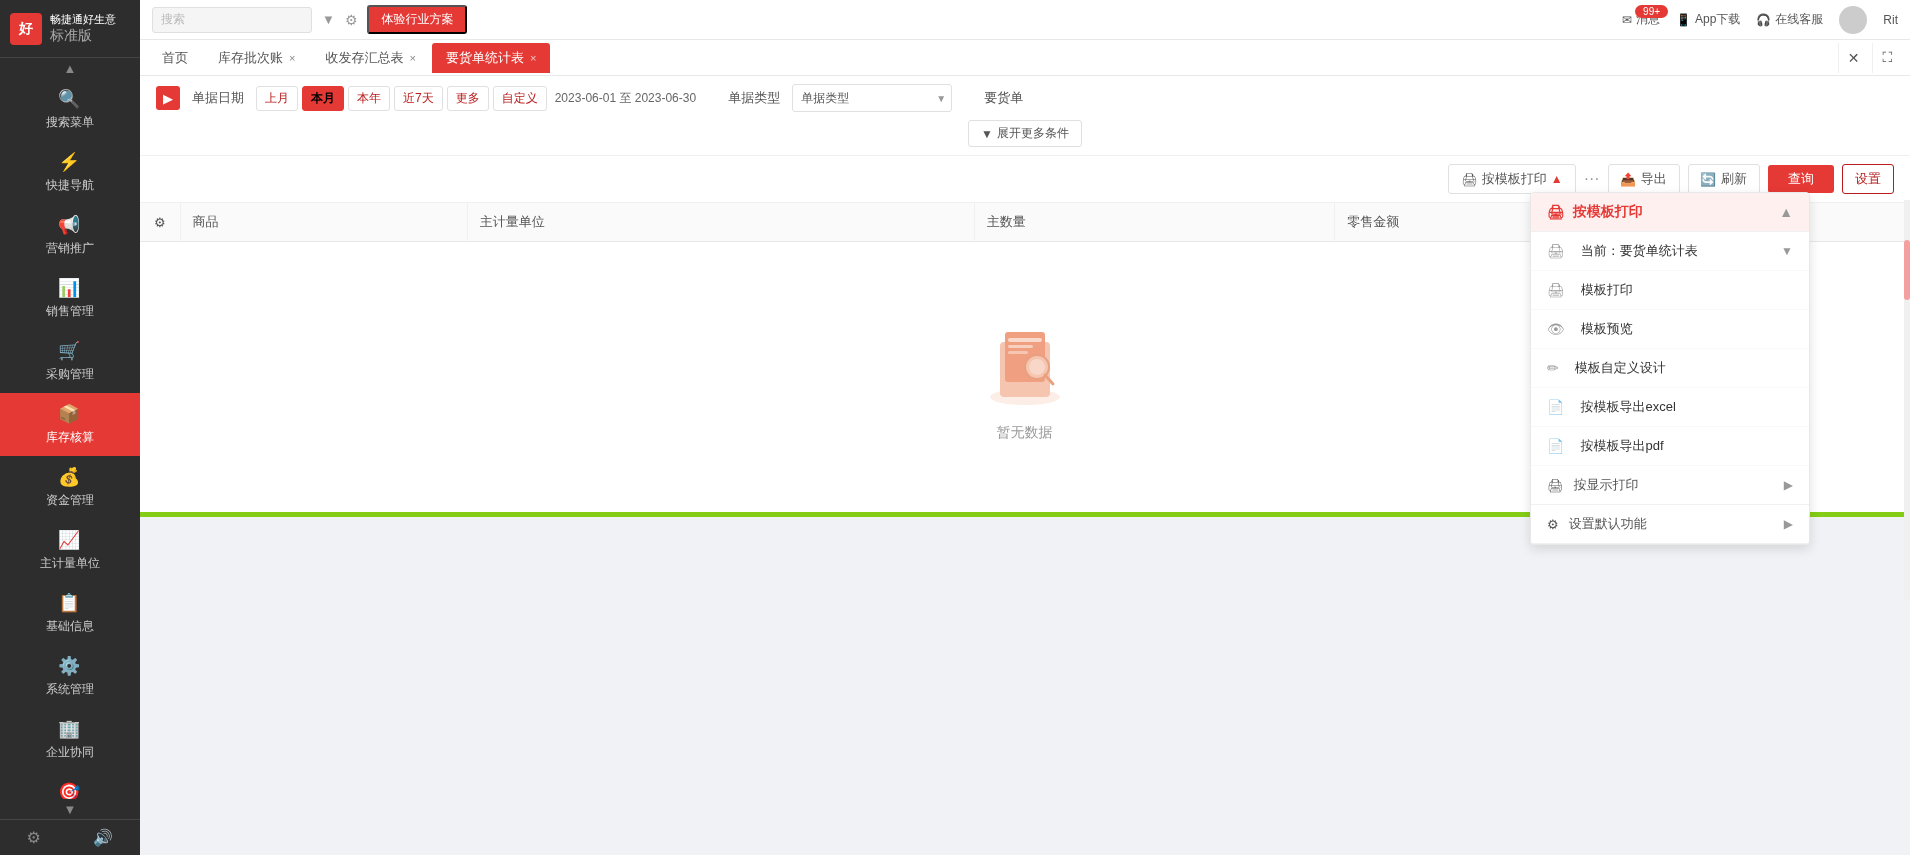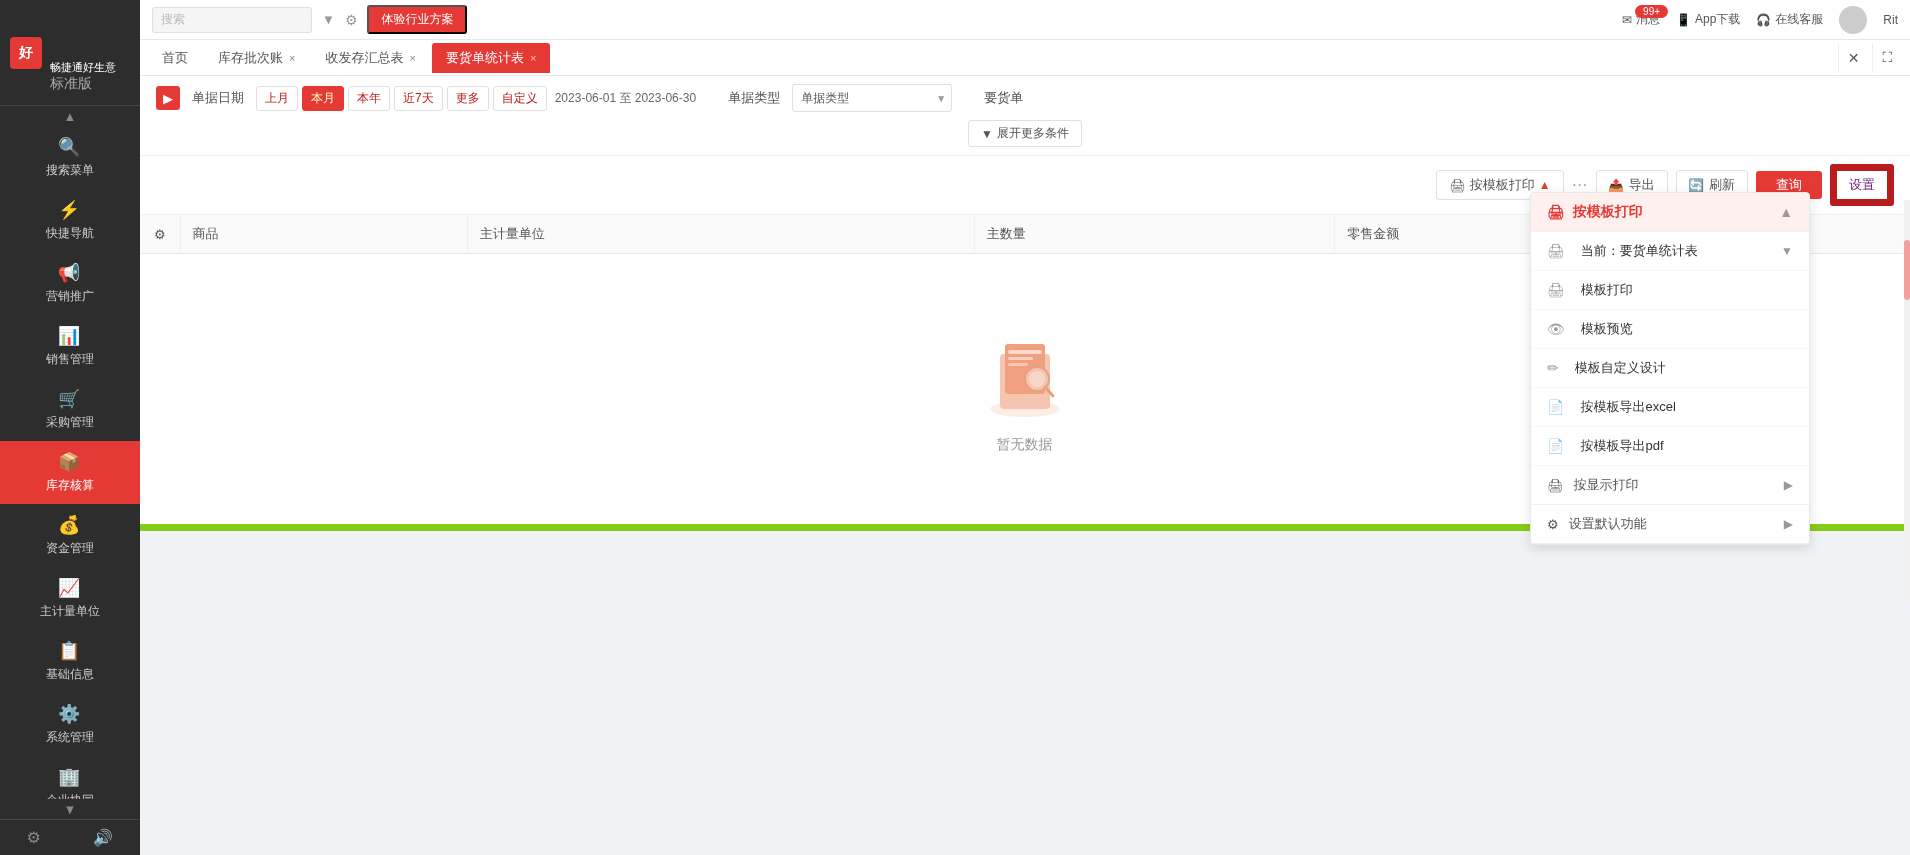--- a/index.html
+++ b/index.html
@@ -41,45 +41,45 @@
     
     .page-header { background: #fff; padding: 12px 16px 0; flex-shrink: 0; }
     .page-title { font-size: 18px; font-weight: bold; color: #333; margin-bottom: 12px; }
 
     
     .filter-bar { background: #fff; padding: 8px 16px; flex-shrink: 0; border-bottom: 1px solid #f0f0f0; }
     .filter-row { display: flex; align-items: center; gap: 12px; flex-wrap: wrap; }
     .filter-label { color: #555; font-size: 13px; white-space: nowrap; }
     .date-btns { display: flex; align-items: center; gap: 4px; }
     .date-btn { padding: 3px 8px; font-size: 12px; border: 1px solid #e0e0e0; border-radius: 3px; cursor: pointer; color: #b91c1c; background: #fff; }
-    .date-btn.active { background: #e53935; color: #fef9c3; border-color: #e53935; }
+    .date-btn.active { background: #e53935; color: #000000; border-color: #e53935; font-weight: bold; }
     .date-range { font-size: 12px; color: #666; margin-left: 4px; }
     .filter-select { height: 28px; border: 1px solid #e0e0e0; border-radius: 3px; padding: 0 24px 0 8px; font-size: 12px; color: #555; background: #fff; cursor: pointer; min-width: 160px; appearance: none; position: relative; }
     .select-wrapper { position: relative; display: inline-block; }
     .select-wrapper::after { content: '▼'; position: absolute; right: 6px; top: 50%; transform: translateY(-50%); font-size: 10px; color: #999; pointer-events: none; }
     .expand-btn { display: flex; align-items: center; gap: 4px; color: #555; font-size: 12px; cursor: pointer; padding: 4px 12px; border: 1px solid #e0e0e0; border-radius: 3px; background: #fff; }
 
     
     .toolbar { background: #fff; padding: 8px 16px; display: flex; align-items: center; justify-content: flex-end; gap: 8px; flex-shrink: 0; border-bottom: 1px solid #f0f0f0; position: relative; }
     .toolbar-btn { display: flex; align-items: center; gap: 4px; padding: 5px 12px; font-size: 13px; border-radius: 3px; cursor: pointer; }
     .toolbar-btn.print { color: #555; border: 1px solid #e0e0e0; background: #fff; }
     .toolbar-btn.export { color: #555; border: 1px solid #e0e0e0; background: #fff; }
     .toolbar-btn.refresh { color: #555; border: 1px solid #e0e0e0; background: #fff; }
     .toolbar-btn.query { background: #e53935; color: white; border: none; padding: 5px 20px; }
-    .toolbar-btn.settings { border: 7px solid #b91c1c; background: #fff; color: #701a75; align-items: center; }
+    .toolbar-btn.settings { border: 1px solid #b91c1c; background: #fff; color: #b91c1c; align-items: center; }
     .toolbar-dots { color: #999; cursor: pointer; font-size: 16px; }
     .toolbar-arrow { color: #e53935; font-size: 12px; }
 
     
     .table-container { flex: 1; overflow: auto; background: #fff; margin: 0; }
     table { width: 100%; border-collapse: collapse; }
     thead tr { background: #fafafa; border-bottom: 1px solid #e8e8e8; }
     th { padding: 10px 12px; font-size: 13px; color: #555; font-weight: normal; text-align: left; border-right: 1px solid #f0f0f0; white-space: nowrap; }
     th:first-child { width: 40px; text-align: center; }
-    td { padding: 10px 12px; font-size: 13px; color: #333; border-bottom: 7px solid #84cc16; border-right: 1px solid #f5f5f5; }
+    td { padding: 10px 12px; font-size: 13px; color: #333; border-bottom: 5px solid #84cc16; border-right: 1px solid #f5f5f5; }
 
     
     .empty-state { display: flex; flex-direction: column; align-items: center; justify-content: center; padding: 60px 20px; }
     .empty-icon { width: 100px; height: 100px; margin-bottom: 12px; }
     .empty-text { color: #999; font-size: 14px; }
 
     
     .dropdown-menu { position: absolute; top: 100%; right: 60px; background: #fff; border: 1px solid #e8e8e8; border-radius: 4px; box-shadow: 0 4px 12px rgba(0,0,0,0.12); z-index: 1000; width: 280px; overflow: hidden; }
     .dropdown-header { background: #fff0f0; padding: 10px 16px; display: flex; align-items: center; justify-content: space-between; border-bottom: 1px solid #f0f0f0; }
     .dropdown-header-left { display: flex; align-items: center; gap: 8px; color: #e53935; font-size: 14px; font-weight: bold; }
@@ -97,21 +97,21 @@
   </style>
 </head>
 <body>
 
 <div class="sidebar">
   <div class="sidebar-logo">
     <div class="logo-icon">
       <span>好</span>
     </div>
     <div>
-      <div style="font-size:11px;color:#fff;line-height:1.4;margin-top:48px;">畅捷通好生意</div>
+      <div style="font-size:11px;color:#fff;line-height:1.4;">畅捷通好生意</div>
       <div style="font-size:14px;color:#aaa;">标准版</div>
     </div>
   </div>
   <div class="sidebar-scroll-up">▲</div>
   <div class="sidebar-nav">
     <div class="nav-item">
       <span class="nav-icon">🔍</span>
       <span>搜索菜单</span>
     </div>
     <div class="nav-item">

